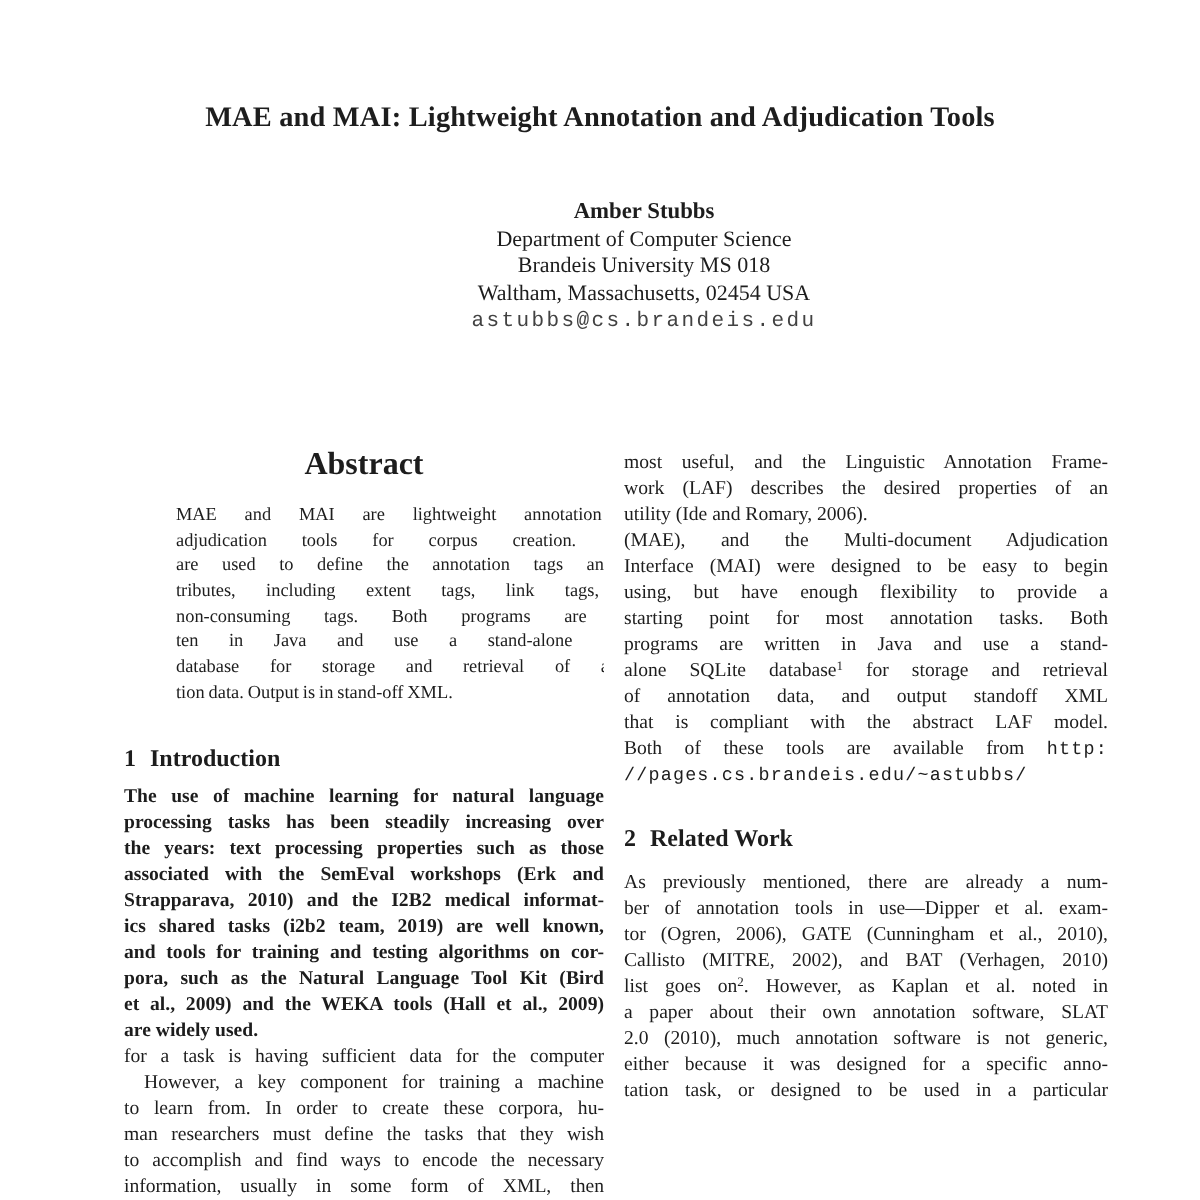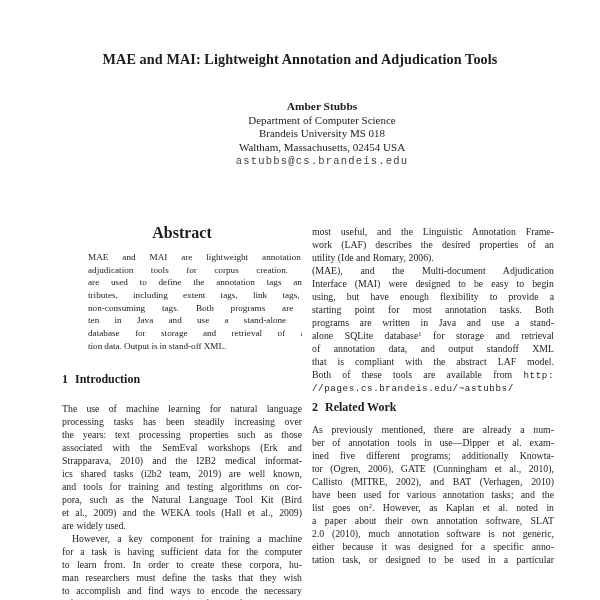--- a/index.html
+++ b/index.html
@@ -24,23 +24,23 @@
   .para .ln.ind{text-indent:10px;}
   .para.body{font-size:9.8px;}
   .para.body .ln{height:13px;line-height:13px;}
   .para.abstract{font-size:9.2px;padding-left:26px;padding-right:20px;word-spacing:-.3px;}
   .para.abstract .ln{height:12.7px;line-height:12.7px;}
   sup{font-size:6.5px;line-height:0;vertical-align:3px;}
   .mono{font-family:"Liberation Mono", monospace;font-size:9.2px;letter-spacing:.6px;}
   [data-name="abstract-heading"]{margin-top:4px;}
   [data-name="abstract-paragraph"]{margin-top:11px;}
   [data-name="section-1-heading"]{margin-top:19px;}
-  [data-name="intro-paragraph-1"]{margin-top:16px;}
+  [data-name="intro-paragraph-1"]{margin-top:6px;font-weight:bold;}
   [data-name="col2-paragraph-1"]{margin-top:3px;}
-  [data-name="section-2-heading"]{margin-top:6px;}
+  [data-name="section-2-heading"]{margin-top:18px;}
   [data-name="related-work-paragraph-1"]{margin-top:9px;}
 </style>
 </head>
 <body>
 
 <div class="sheet" data-name="paper-page">
   <div class="title" data-name="paper-title">MAE and MAI: Lightweight Annotation and Adjudication Tools</div>
   <div class="authors" data-name="author-block">
     <div class="aname" data-name="author-name">Amber Stubbs</div>
     <div class="affil" data-name="affiliation-line">Department of Computer Science</div>
@@ -67,22 +67,22 @@
         <div class="ln" data-name="text-line">the years: text processing properties such as those</div>
         <div class="ln" data-name="text-line">associated with the SemEval workshops (Erk and</div>
         <div class="ln" data-name="text-line">Strapparava, 2010) and the I2B2 medical informat-</div>
         <div class="ln" data-name="text-line">ics shared tasks (i2b2 team, 2019) are well known,</div>
         <div class="ln" data-name="text-line">and tools for training and testing algorithms on cor-</div>
         <div class="ln" data-name="text-line">pora, such as the Natural Language Tool Kit (Bird</div>
         <div class="ln" data-name="text-line">et al., 2009) and the WEKA tools (Hall et al., 2009)</div>
         <div class="ln last" data-name="text-line">are widely used.</div>
       </div>
       <div class="para body" data-name="intro-paragraph-2">
+        <div class="ln" data-name="text-line">for a task is having sufficient data for the computer</div>
         <div class="ln ind" data-name="text-line">However, a key component for training a machine</div>
-        <div class="ln" data-name="text-line">for a task is having sufficient data for the computer</div>
         <div class="ln" data-name="text-line">to learn from. In order to create these corpora, hu-</div>
         <div class="ln" data-name="text-line">man researchers must define the tasks that they wish</div>
         <div class="ln" data-name="text-line">to accomplish and find ways to encode the necessary</div>
         <div class="ln" data-name="text-line">information, usually in some form of XML, then</div>
       </div>
     </div>
   <div class="col right" id="right-col" data-name="right-column">
       <div class="para body" data-name="col2-paragraph-1">
         <div class="ln" data-name="text-line">most useful, and the Linguistic Annotation Frame-</div>
         <div class="ln" data-name="text-line">work (LAF) describes the desired properties of an</div>
@@ -97,24 +97,22 @@
         <div class="ln" data-name="text-line">alone SQLite database<sup>1</sup> for storage and retrieval</div>
         <div class="ln" data-name="text-line">of annotation data, and output standoff XML</div>
         <div class="ln" data-name="text-line">that is compliant with the abstract LAF model.</div>
         <div class="ln" data-name="text-line">Both of these tools are available from <span class="mono">http:</span></div>
         <div class="ln last" data-name="text-line"><span class="mono">//pages.cs.brandeis.edu/~astubbs/</span></div>
       </div>
       <div class="sHead" data-name="section-2-heading"><span class="num" data-name="section-number">2</span><span data-name="section-title">Related Work</span></div>
       <div class="para body" data-name="related-work-paragraph-1">
         <div class="ln" data-name="text-line">As previously mentioned, there are already a num-</div>
         <div class="ln" data-name="text-line">ber of annotation tools in use—Dipper et al. exam-</div>
-        <div class="ln" data-name="text-line">ined five different programs; additionally Knowta-</div>
         <div class="ln" data-name="text-line">tor (Ogren, 2006), GATE (Cunningham et al., 2010),</div>
         <div class="ln" data-name="text-line">Callisto (MITRE, 2002), and BAT (Verhagen, 2010)</div>
-        <div class="ln" data-name="text-line">have been used for various annotation tasks; and the</div>
         <div class="ln" data-name="text-line">list goes on<sup>2</sup>. However, as Kaplan et al. noted in</div>
         <div class="ln" data-name="text-line">a paper about their own annotation software, SLAT</div>
         <div class="ln" data-name="text-line">2.0 (2010), much annotation software is not generic,</div>
         <div class="ln" data-name="text-line">either because it was designed for a specific anno-</div>
         <div class="ln" data-name="text-line">tation task, or designed to be used in a particular</div>
       </div>
     </div>
 </div>
 
 </body></html>

